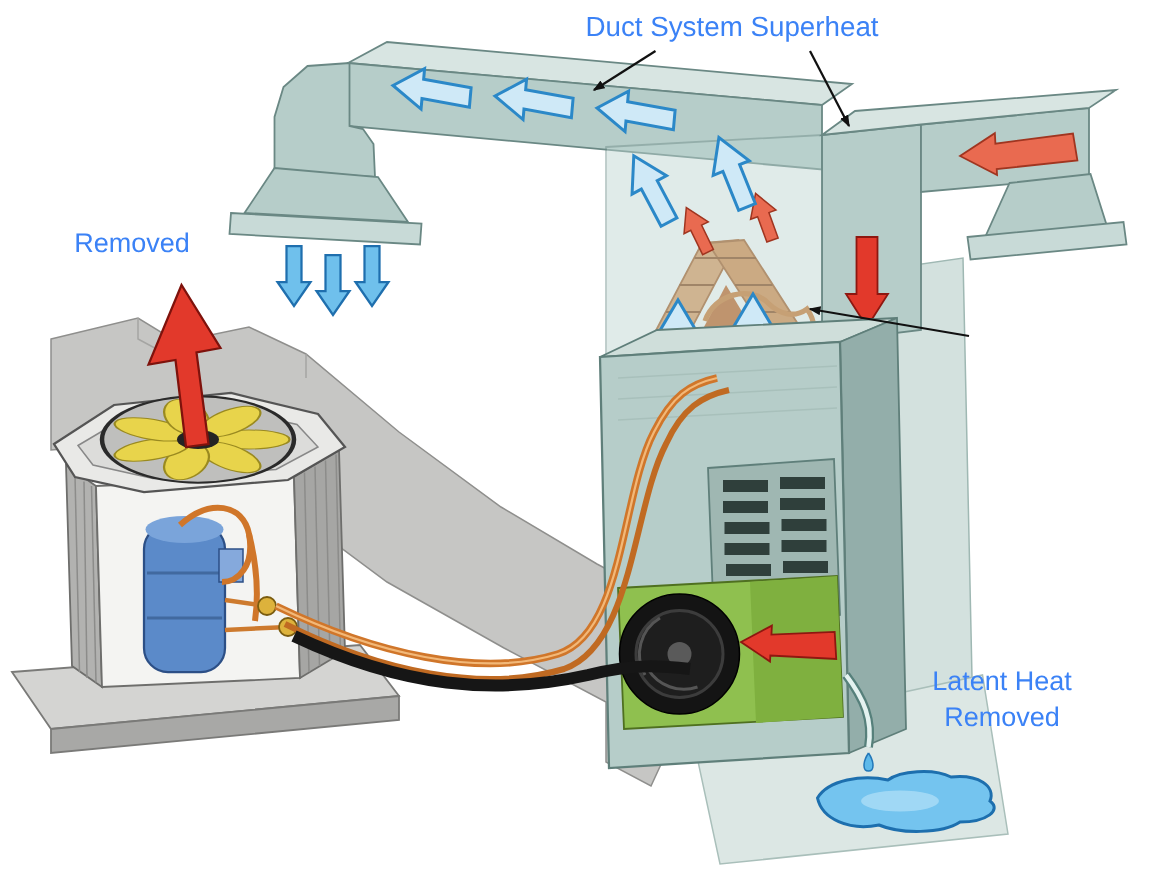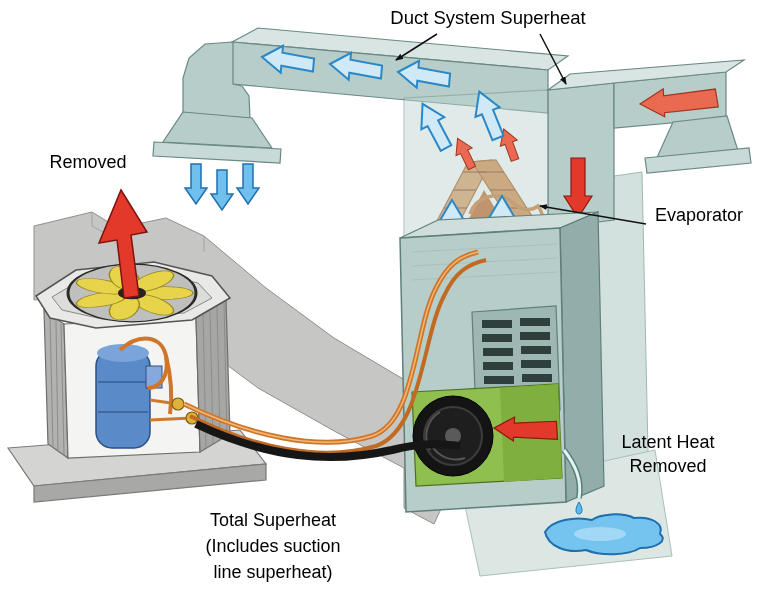--- a/index.html
+++ b/index.html
@@ -1,19 +1,19 @@
 <!DOCTYPE html>
 <html><head>
 <meta charset="utf-8">
 <style>
   html,body{margin:0;padding:0;background:#fff;}
   .stage{position:relative;width:772px;height:590px;background:#ffffff;overflow:hidden;
          font-family:"Liberation Sans",sans-serif;}
   .stage svg{position:absolute;left:0;top:0;display:block;}
-  .lbl{position:absolute;color:#000000;font-size:18px;line-height:24px;text-align:center;z-index:5;}
+  .lbl{position:absolute;color:#3b82f6;font-size:18px;line-height:24px;text-align:center;z-index:5;}
   .lbl.big{font-size:18.5px;}
   .lbl.tight{line-height:26px;}
 </style>
 </head>
 <body>
 
 <div class="stage">
 
 <svg width="772" height="590" viewBox="0 0 772 590">
   <defs>
@@ -232,27 +232,21 @@
   </g>
 </svg>
 
 <div class="lbl big" style="left:360px;top:6px;width:256px">Duct System Superheat</div>
 
 <div class="lbl" style="left:12px;top:150px;width:152px">
   <div>Removed</div>
 </div>
 
 <div class="lbl" style="left:628px;top:203px;width:142px">
-  <div>Evaporator</div>
-</div>
-
-<div class="lbl" style="left:598px;top:430px;width:140px">
+</div>
+
+<div class="lbl" style="left:598px;top:442px;width:140px">
   <div>Latent Heat</div>
   <div>Removed</div>
 </div>
 
-<div class="lbl tight" style="left:163px;top:507px;width:220px">
-  <div>Total Superheat</div>
-  <div>(Includes suction</div>
-  <div>line superheat)</div>
-</div>
 
 </div>
 
 </body></html>

